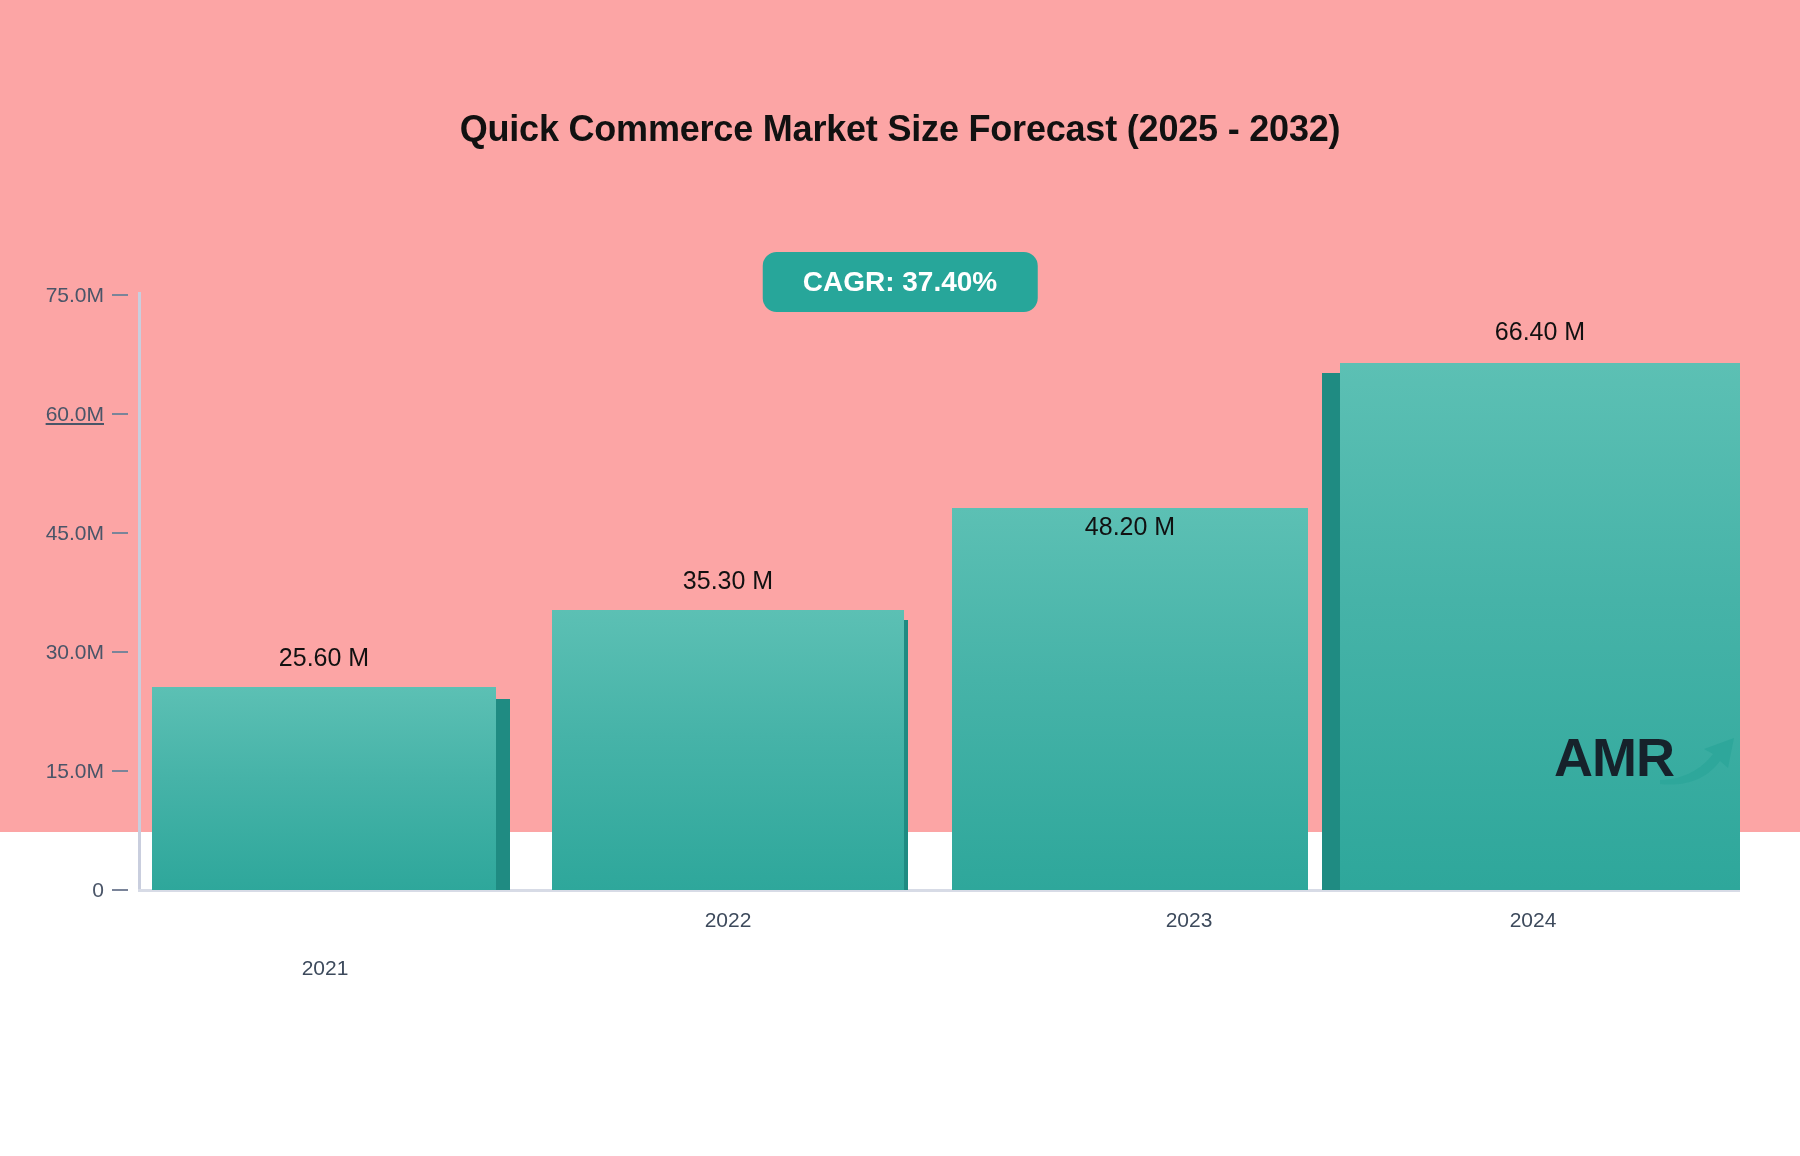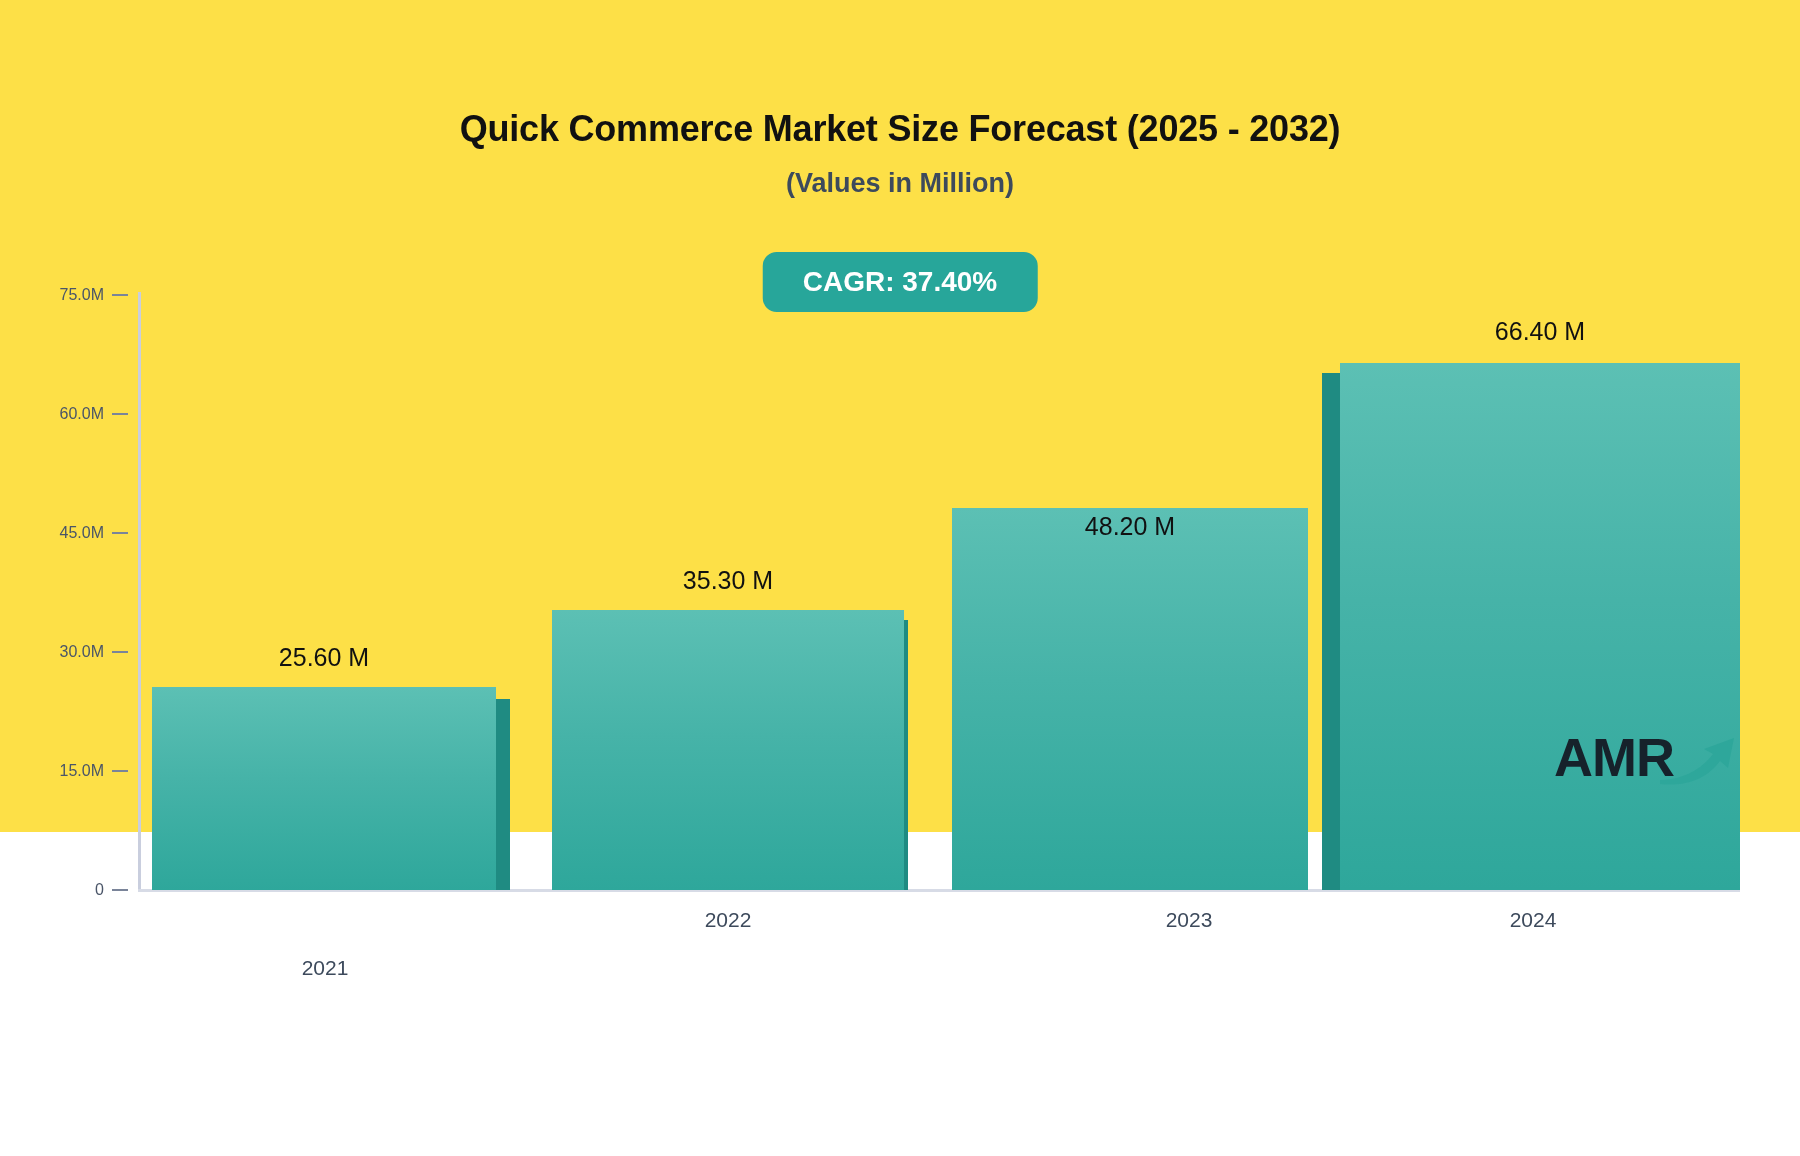--- a/index.html
+++ b/index.html
@@ -8,21 +8,21 @@
     height: 1156px;
     background: #ffffff;
     font-family: "Liberation Sans", sans-serif;
     overflow: hidden;
   }
 
   .page {
     position: relative;
     width: 1800px;
     height: 832px;
-    background: #fde047;
+    background: #fca5a5;
   }
 
   
   .title {
     position: absolute;
     top: 108px;
     left: 0;
     width: 1800px;
     text-align: center;
     font-size: 36px;
@@ -81,21 +81,21 @@
     width: 1602px;
     height: 3px;
     background: #d7dbe6;
   }
 
   .ytick {
     position: absolute;
     left: 0;
     width: 104px;
     text-align: right;
-    font-size: 16px;
+    font-size: 21px;
     color: #4a5568;
     transform: translateY(-50%);
   }
   .ytick-dash {
     position: absolute;
     left: 112px;
     width: 16px;
     height: 2px;
     background: #7a8499;
     transform: translateY(-50%);
@@ -157,42 +157,41 @@
     margin-left: -16px;
     margin-bottom: -6px;
   }
 </style>
 </head>
 <body>
 
 <div class="page">
 
   <div class="title">Quick Commerce Market Size Forecast (2025 - 2032)</div>
-  <div class="subtitle">(Values in Million)</div>
 
   <div class="cagr-badge">CAGR: 37.40%</div>
 
   <div class="plot">
 
     <div class="axis-line-y"></div>
     <div class="axis-line-x"></div>
 
     <div class="ytick" style="top:890px;">0</div>
     <div class="ytick-dash" style="top:890px;"></div>
 
     <div class="ytick" style="top:771px;">15.0M</div>
     <div class="ytick-dash" style="top:771px;"></div>
 
     <div class="ytick" style="top:652px;padding-left:16px;">30.0M</div>
     <div class="ytick-dash" style="top:652px;"></div>
 
     <div class="ytick" style="top:533px;">45.0M</div>
     <div class="ytick-dash" style="top:533px;"></div>
 
-    <div class="ytick" style="top:414px;">60.0M</div>
+    <div class="ytick" style="top:414px;text-decoration:underline;">60.0M</div>
     <div class="ytick-dash" style="top:414px;"></div>
 
     <div class="ytick" style="top:295px;">75.0M</div>
     <div class="ytick-dash" style="top:295px;"></div>
 
     <div class="bar-group" style="left:152px; top:687px; width:356px; height:203px;">
       <div class="bar-side-right" style="right:-2px; top:12px; bottom:0; width:14px;"></div>
       <div class="bar-face" style="height:203px; width:344px;"></div>
       <div class="bar-value" style="top:-44px; width:344px;">25.60 M</div>
     </div>

